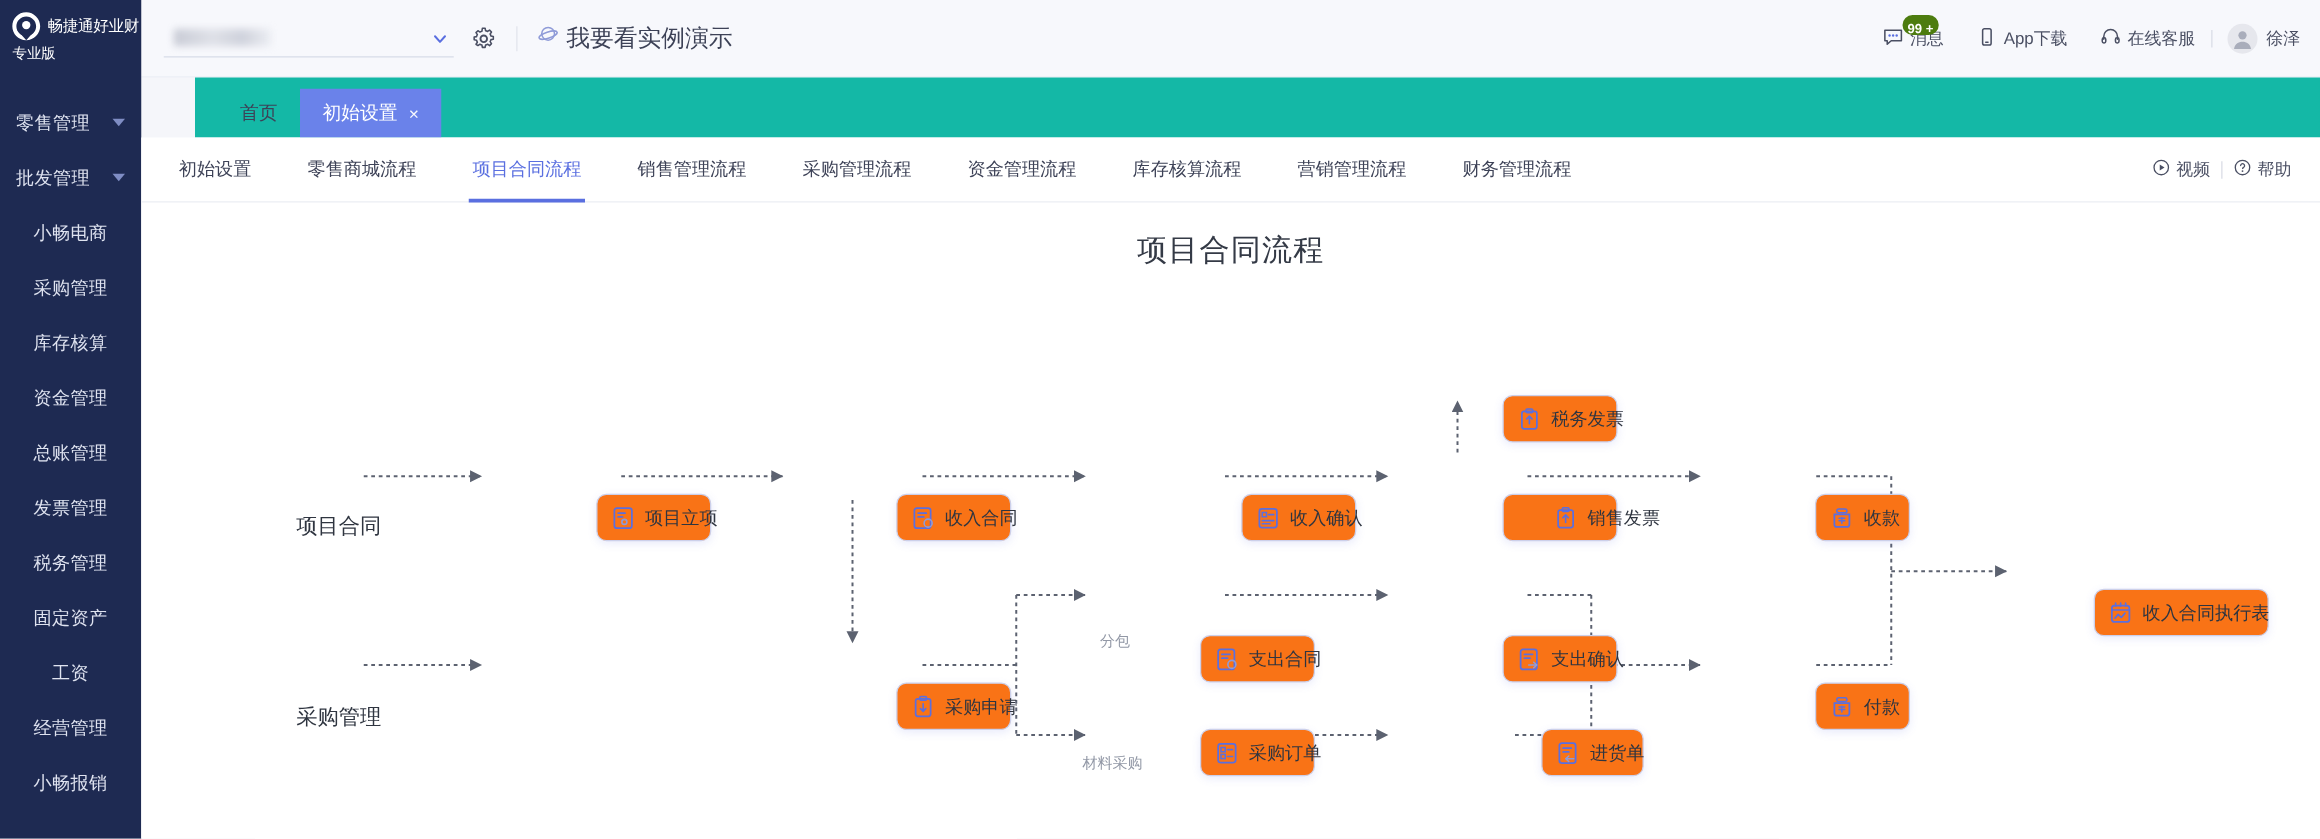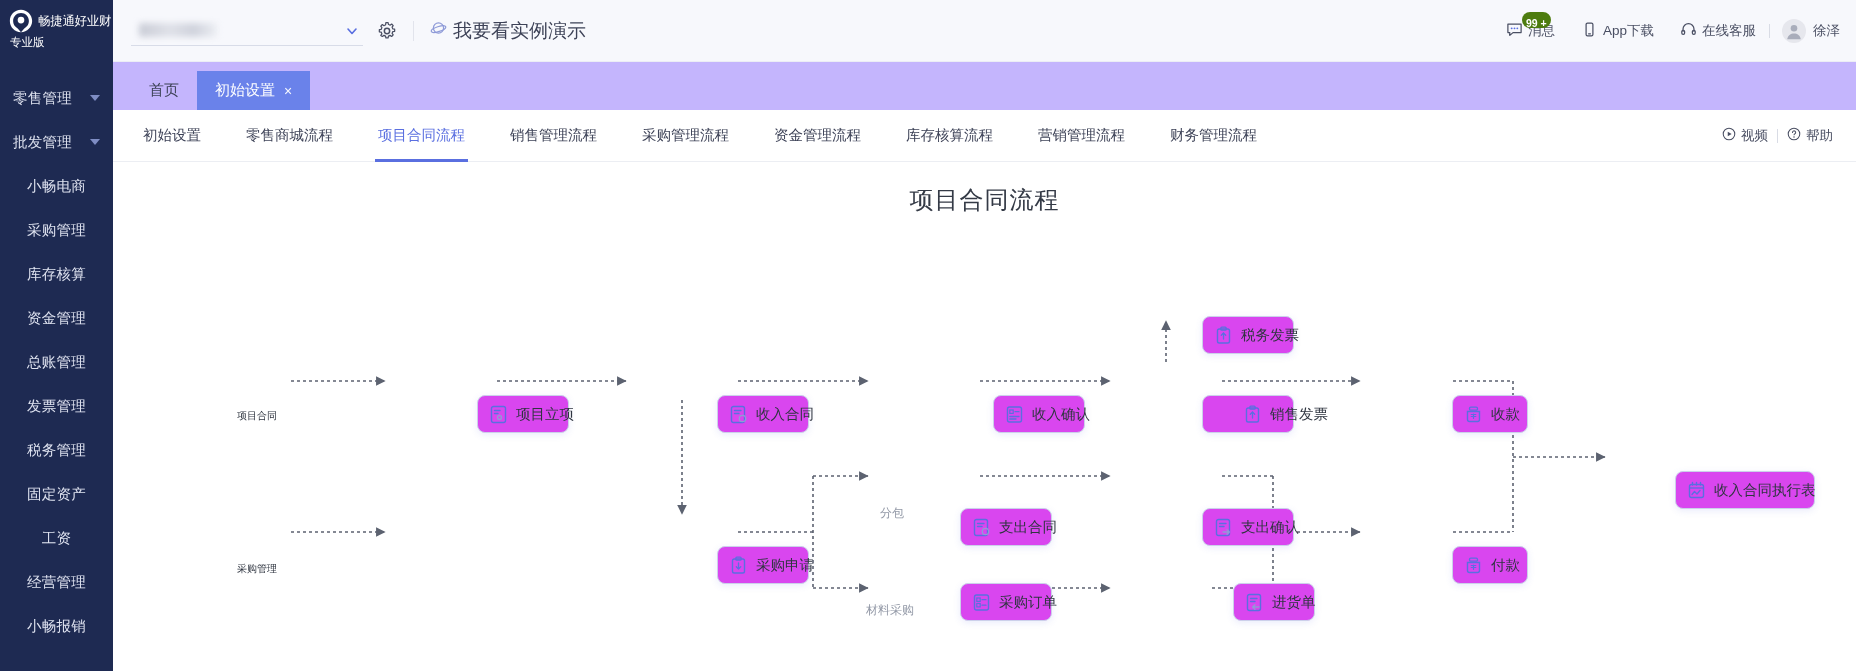--- a/index.html
+++ b/index.html
@@ -102,23 +102,24 @@
   }
   .avatar {
     width: 24px; height: 24px; border-radius: 50%;
     background: #e6e7ed; margin-left: 12px;
     display: flex; align-items: center; justify-content: center;
   }
   .username { color: #4a4f63; font-size: 13.5px; margin-left: 7px; }
 
   
   .tabstrip {
-    height: 48px; background: #c4b5fd;
+    height: 48px; background: #14b8a6;
     display: flex; align-items: flex-end;
     padding-left: 18px;
+    margin-left: 43px;
   }
   .tab {
     height: 39px; padding: 0 18px;
     display: flex; align-items: center; gap: 9px;
     font-size: 15px; color: #3d4257;
     cursor: pointer;
   }
   .tab.active { background: #6a82ea; color: #ffffff; }
   .tab .tclose { font-size: 14px; opacity: .95; }
 
@@ -154,27 +155,27 @@
   .srsep { width: 1px; height: 14px; background: #d9dce5; }
 
   
   .diagram { position: relative; width: 100%; height: 560px; }
   .diagram-title {
     position: absolute; left: 0; right: 0; top: 22px;
     text-align: center;
     font-size: 24px; color: #343a46; letter-spacing: 1px;
   }
   .row-label {
-    position: absolute; font-size: 10px; color: #2f3540;
+    position: absolute; font-size: 17px; color: #2f3540;
     white-space: nowrap;
   }
   .node {
     position: absolute;
     height: 38px;
-    background: #d946ef;
+    background: #f97316;
     border: 1px solid #ccd0ea;
     border-radius: 8px;
     display: flex; align-items: center;
     padding: 0 14px 0 11px; gap: 8px;
     font-size: 14.5px; color: #2f3540;
     box-shadow: 0 2px 7px rgba(90,111,224,0.13);
     white-space: nowrap;
     cursor: pointer;
   }
   .node .nicon { width: 19px; height: 19px; flex: 0 0 19px; display:block; }

